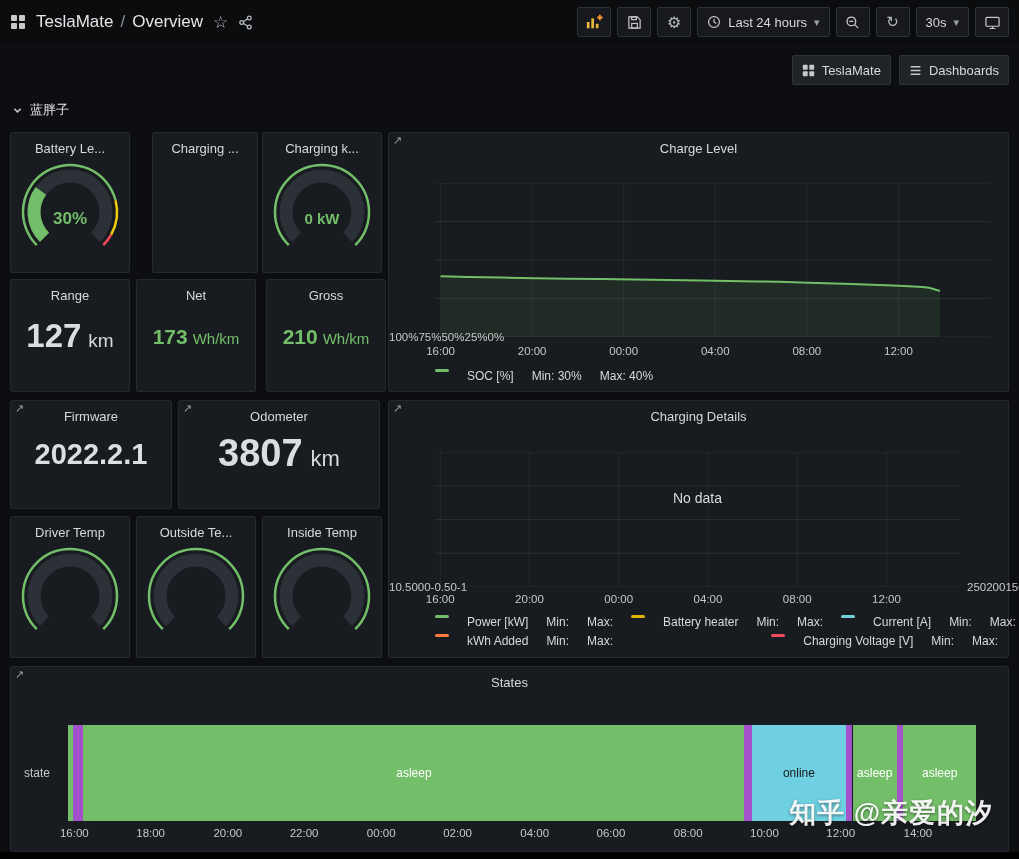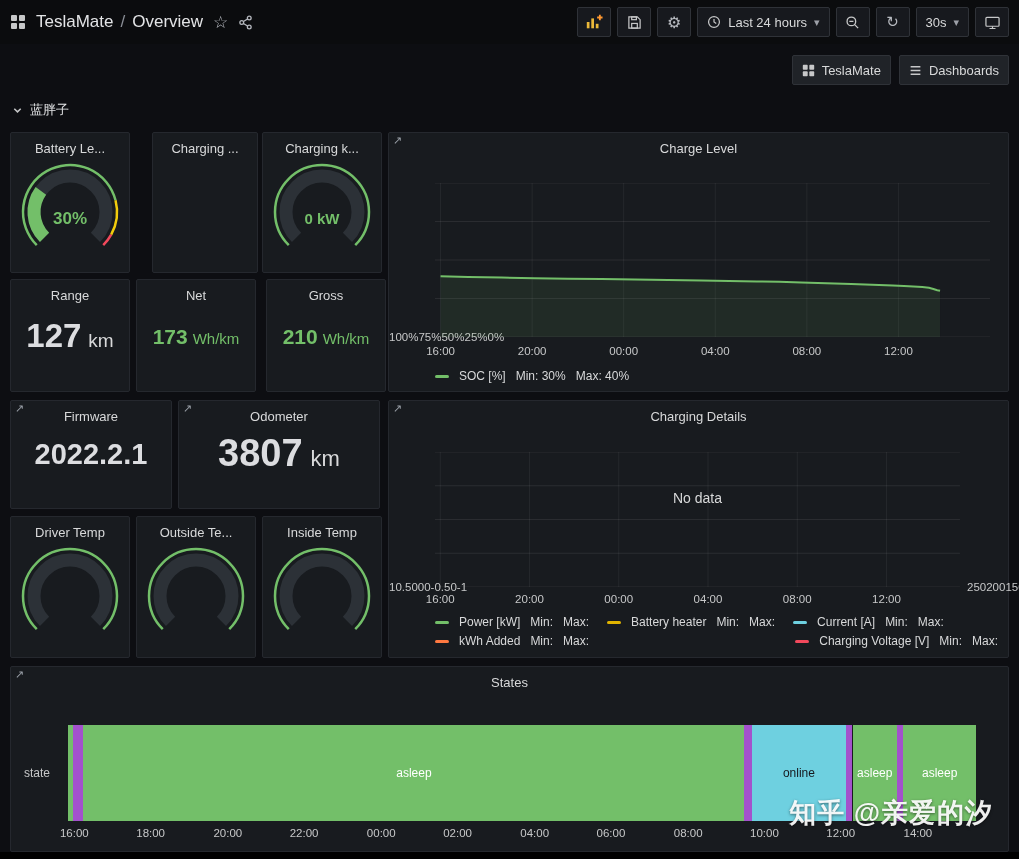--- a/index.html
+++ b/index.html
@@ -45,21 +45,21 @@
   
   .ylabels { position:absolute; display:flex; flex-direction:row; justify-content:space-between;
              font-size:11.5px; color:#c7c8c9; }
   .ylabels.right-al { align-items:flex-end; }
   .plot { position:absolute; }
   .plot svg { display:block; width:100%; height:100%; }
   .xaxis { position:absolute; height:14px; font-size:11.5px; color:#c7c8c9; }
   .xaxis .tick { position:absolute; top:0; transform:translateX(-50%); white-space:nowrap; }
   .legend { position:absolute; display:flex; align-items:center; font-size:12px; color:#d8d9da;
             column-gap:18px; flex-wrap:nowrap; }
-  .legend-item { display:inline-flex; align-items:center; column-gap:10px; cursor:pointer; white-space:nowrap; }
+  .legend-item { display:inline-flex; align-items:flex-start; column-gap:18px; cursor:pointer; white-space:nowrap; }
   .swatch { width:14px; height:3px; border-radius:2px; display:inline-block; }
   .nodata { position:absolute; left:0; right:0; top:38px; text-align:center; font-size:14px; color:#d8d9da; }
 
   
   .st-bars { position:absolute; left:57px; top:58px; width:908px; height:96px; }
   .seg { position:absolute; top:0; height:100%; display:flex; align-items:center; justify-content:center;
          font-size:12px; overflow:hidden; }
   .st-rowlabel { position:absolute; left:13px; top:99px; font-size:12px; color:#c7c8c9; }
 
   .watermark { position:absolute; top:795px; right:26px; font-size:27px; font-weight:700;

